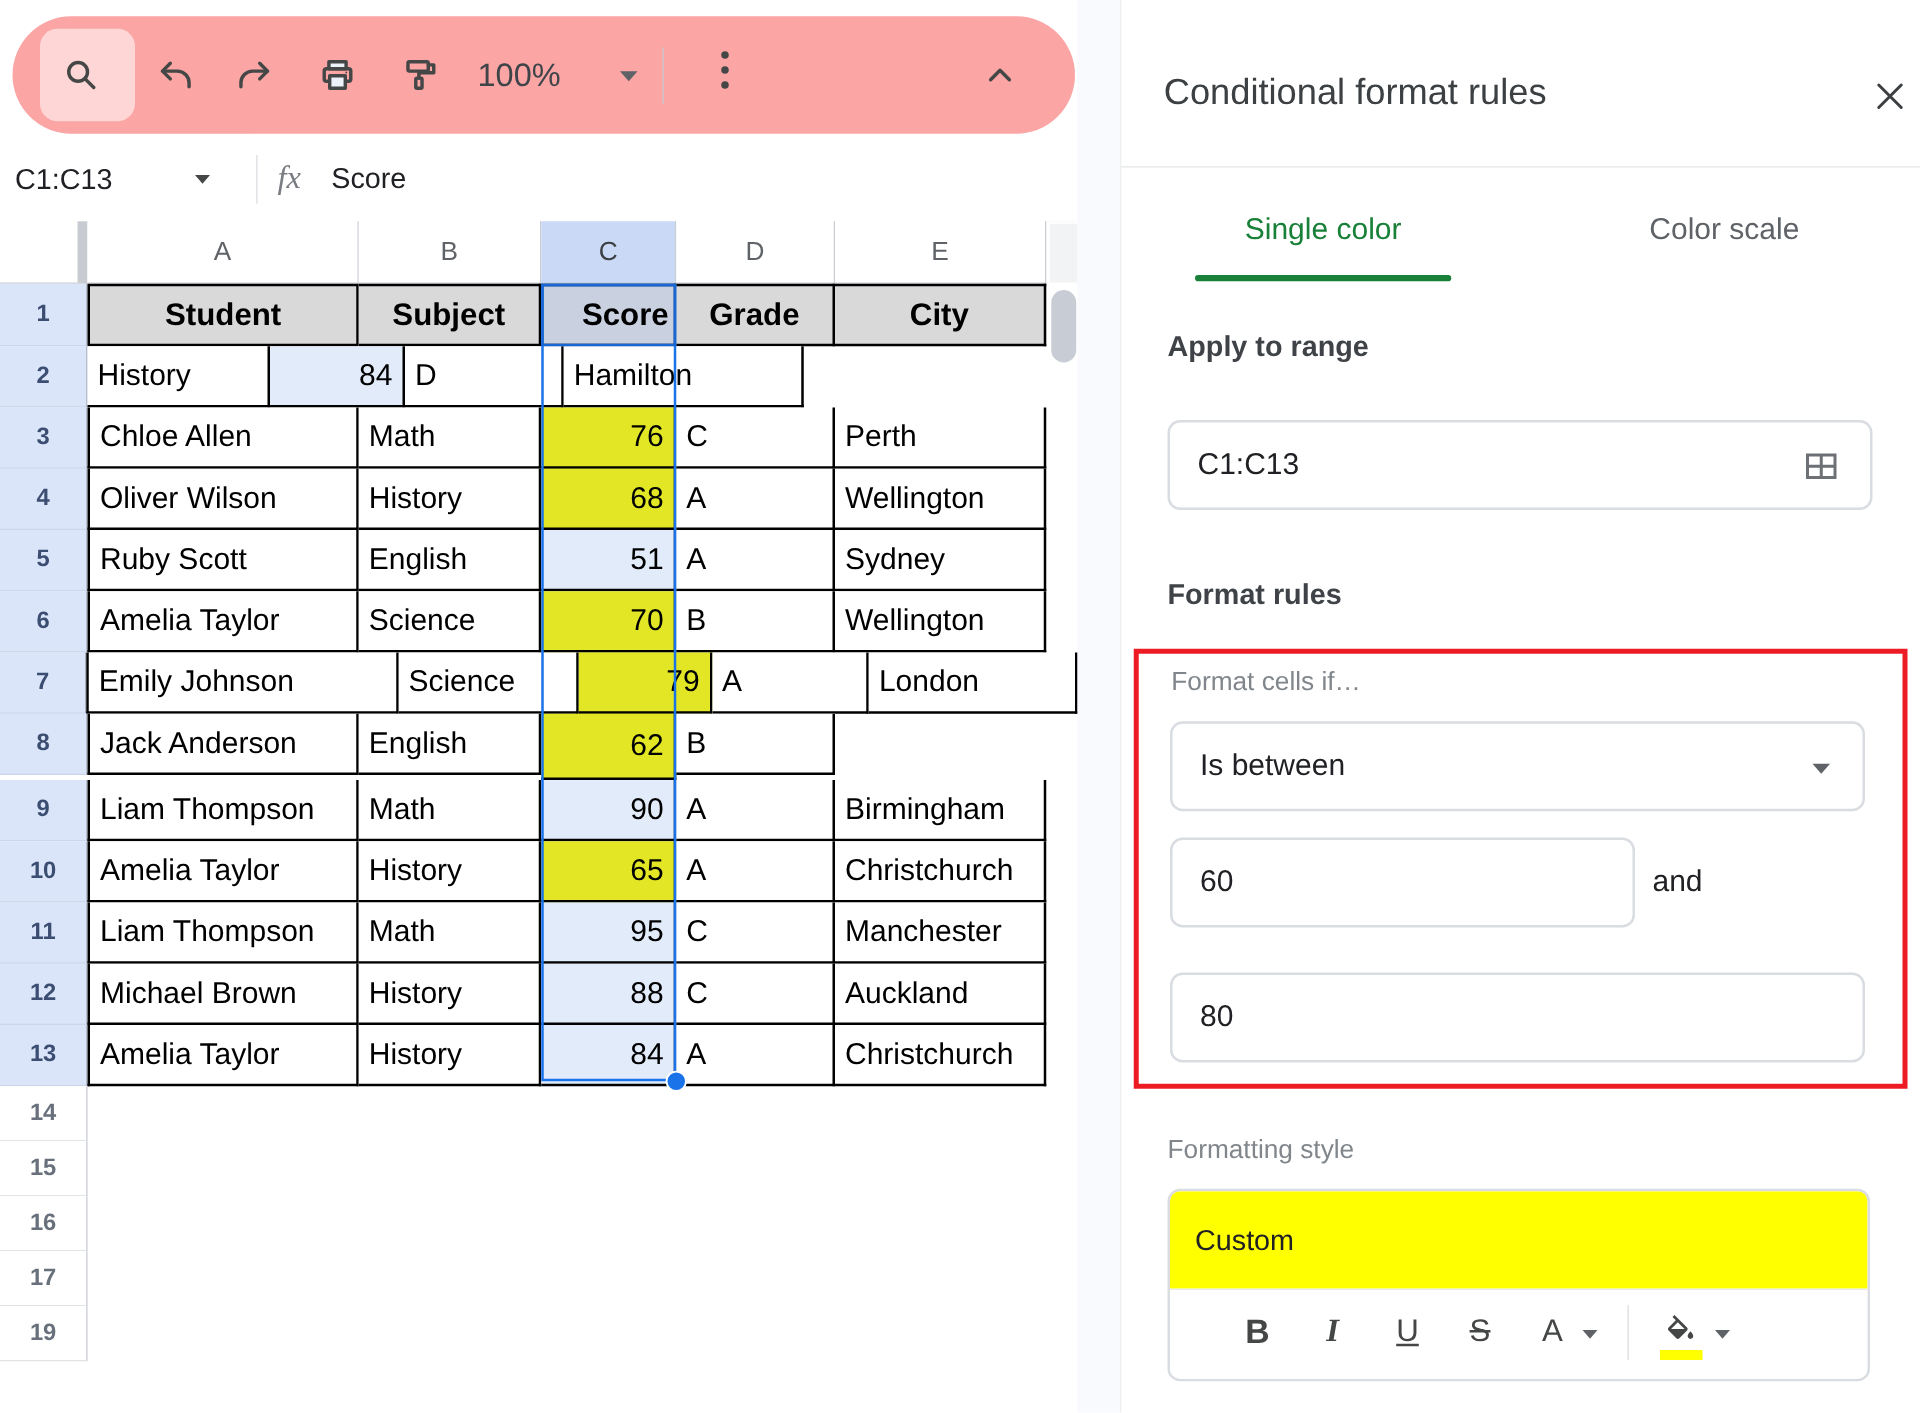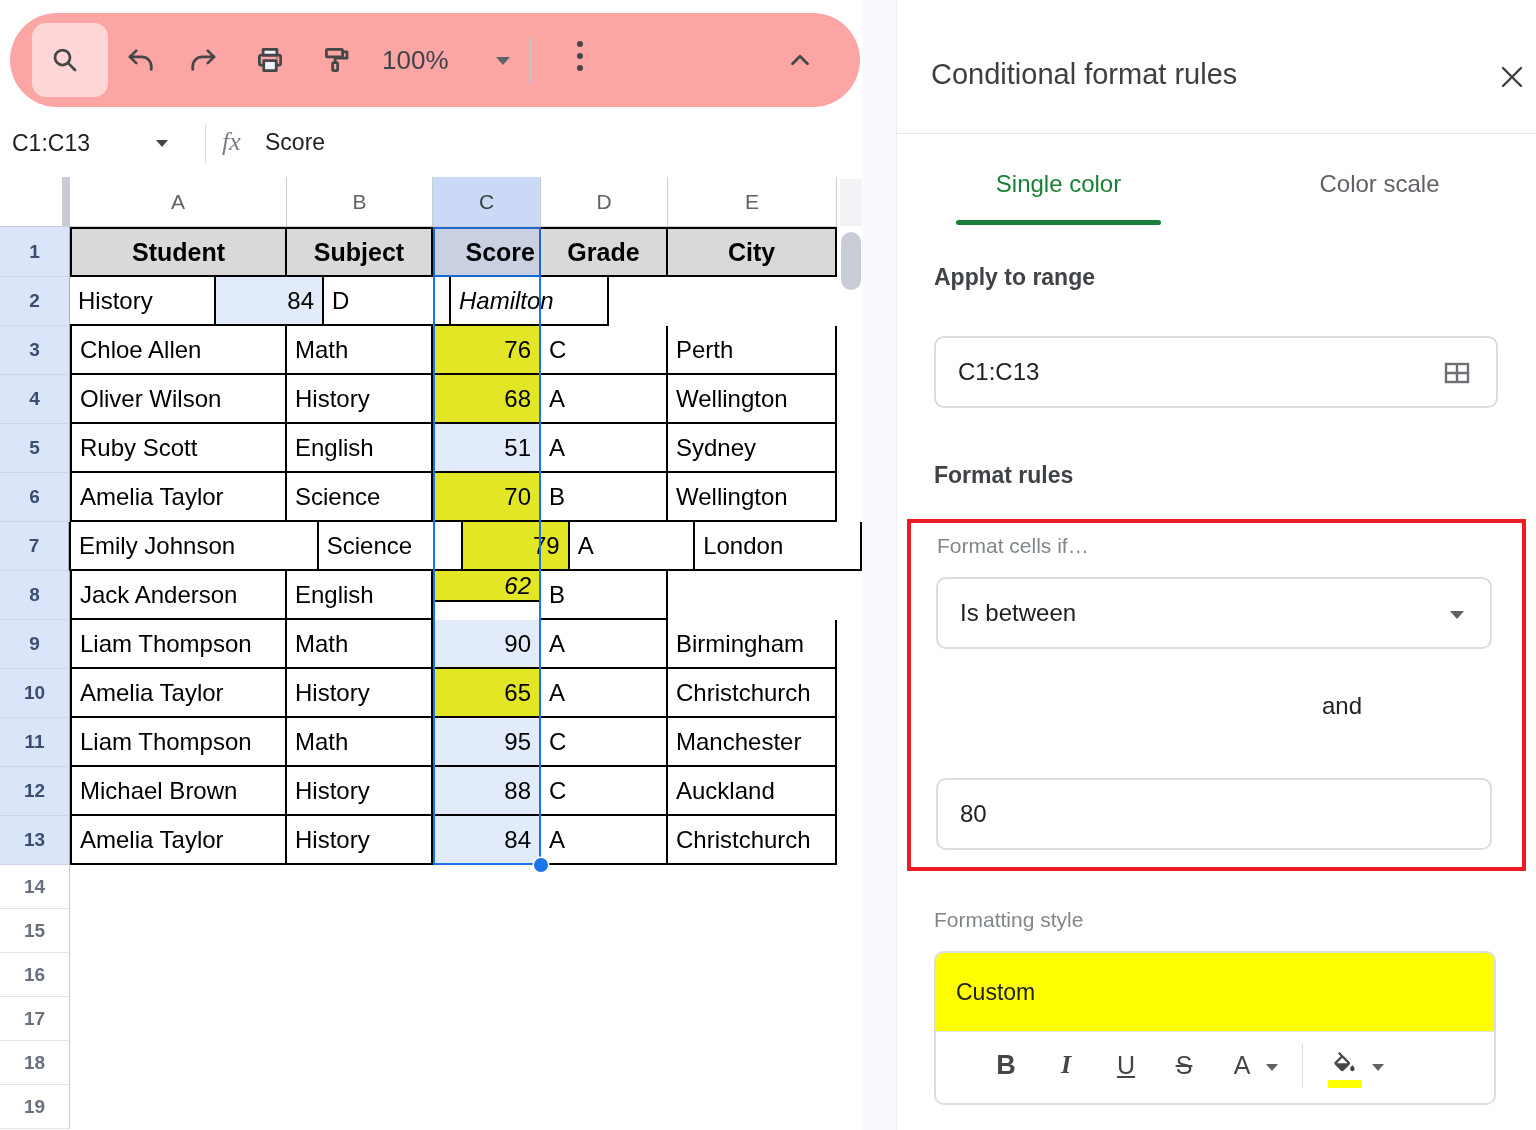--- a/index.html
+++ b/index.html
@@ -167,21 +167,21 @@
         <div class="cell subject" style="width: 146px; height: 50px;">Subject</div>
         <div class="cell score" style="width: 108px; height: 50px;">Score</div>
         <div class="cell grade" style="width: 127px; height: 50px;">Grade</div>
         <div class="cell city" style="width: 169px; height: 50px;">City</div>
       </div>
       <div class="grid-row">
         <div class="rowhdr" style="height: 49px;">2</div>
         <div class="cell subject" style="width: 146px; height: 49px;">History</div>
         <div class="cell score tint" style="width: 108px; height: 49px;">84</div>
         <div class="cell grade" style="width: 127px; height: 49px;">D</div>
-        <div class="cell city" style="width: 158px; height: 49px; font-style: italic;">Hamilton</div>
+        <div class="cell city" style="width: 192px; height: 49px;">Hamilton</div>
       </div>
       <div class="grid-row">
         <div class="rowhdr" style="height: 49px;">3</div>
         <div class="cell student first" style="width: 217px; height: 49px;">Chloe Allen</div>
         <div class="cell subject" style="width: 146px; height: 49px;">Math</div>
         <div class="cell score yellow" style="width: 108px; height: 49px;">76</div>
         <div class="cell grade" style="width: 127px; height: 49px;">C</div>
         <div class="cell city" style="width: 169px; height: 49px;">Perth</div>
       </div>
       <div class="grid-row">
@@ -213,21 +213,21 @@
         <div class="cell student first" style="width: 253px; height: 49px;">Emily Johnson</div>
         <div class="cell subject" style="width: 146px; height: 49px;">Science</div>
         <div class="cell score yellow" style="width: 108px; height: 49px;">79</div>
         <div class="cell grade" style="width: 127px; height: 49px;">A</div>
         <div class="cell city" style="width: 169px; height: 49px;">London</div>
       </div>
       <div class="grid-row">
         <div class="rowhdr" style="height: 49px;">8</div>
         <div class="cell student first" style="width: 217px; height: 49px;">Jack Anderson</div>
         <div class="cell subject" style="width: 146px; height: 49px;">English</div>
-        <div class="cell score yellow" style="width: 108px; height: 31px; font-style: italic;">62</div>
+        <div class="cell score yellow" style="width: 108px; height: 53px;">62</div>
         <div class="cell grade" style="width: 127px; height: 49px;">B</div>
       </div>
       <div class="grid-row">
         <div class="rowhdr" style="height: 49px;">9</div>
         <div class="cell student first" style="width: 217px; height: 49px;">Liam Thompson</div>
         <div class="cell subject" style="width: 146px; height: 49px;">Math</div>
         <div class="cell score tint" style="width: 108px; height: 49px;">90</div>
         <div class="cell grade" style="width: 127px; height: 49px;">A</div>
         <div class="cell city" style="width: 169px; height: 49px;">Birmingham</div>
       </div>
@@ -267,23 +267,20 @@
         <div class="rowhdr unsel" style="height: 44px;">14</div>
       </div>
       <div class="grid-row">
         <div class="rowhdr unsel" style="height: 44px;">15</div>
       </div>
       <div class="grid-row">
         <div class="rowhdr unsel" style="height: 44px;">16</div>
       </div>
       <div class="grid-row">
         <div class="rowhdr unsel" style="height: 44px;">17</div>
-      </div>
-      <div class="grid-row">
-        <div class="rowhdr unsel" style="height: 44px;">18</div>
       </div>
       <div class="grid-row">
         <div class="rowhdr unsel" style="height: 44px;">19</div>
       </div>
     </div>
   <div id="range-outline"></div>
   <div id="active-cell"></div>
   <div id="fill-handle"></div>
   <div id="vsb-track"></div>
   <div id="vsb-thumb"></div>
@@ -318,20 +315,23 @@
   <div class="sec-label" style="top:462px;">Format rules</div>
 
   <div id="red-box"></div>
 
   <div class="grey-label" style="top:534px;">Format cells if…</div>
   <div id="cond-box" class="pbox">
     <span>Is between</span>
     <span id="cond-caret" class="caret"></span>
   </div>
 
+  <div id="min-box" class="pbox">
+    <span>60</span>
+  </div>
   <div id="and-label">and</div>
   <div id="max-box" class="pbox">
     <span>80</span>
   </div>
 
   <div class="grey-label" style="top:908px;left:37px;">Formatting style</div>
   <div id="preview">
     <div id="preview-swatch">Custom</div>
     <div id="style-toolbar">
       <div id="st-bold" class="st-btn">B</div>

